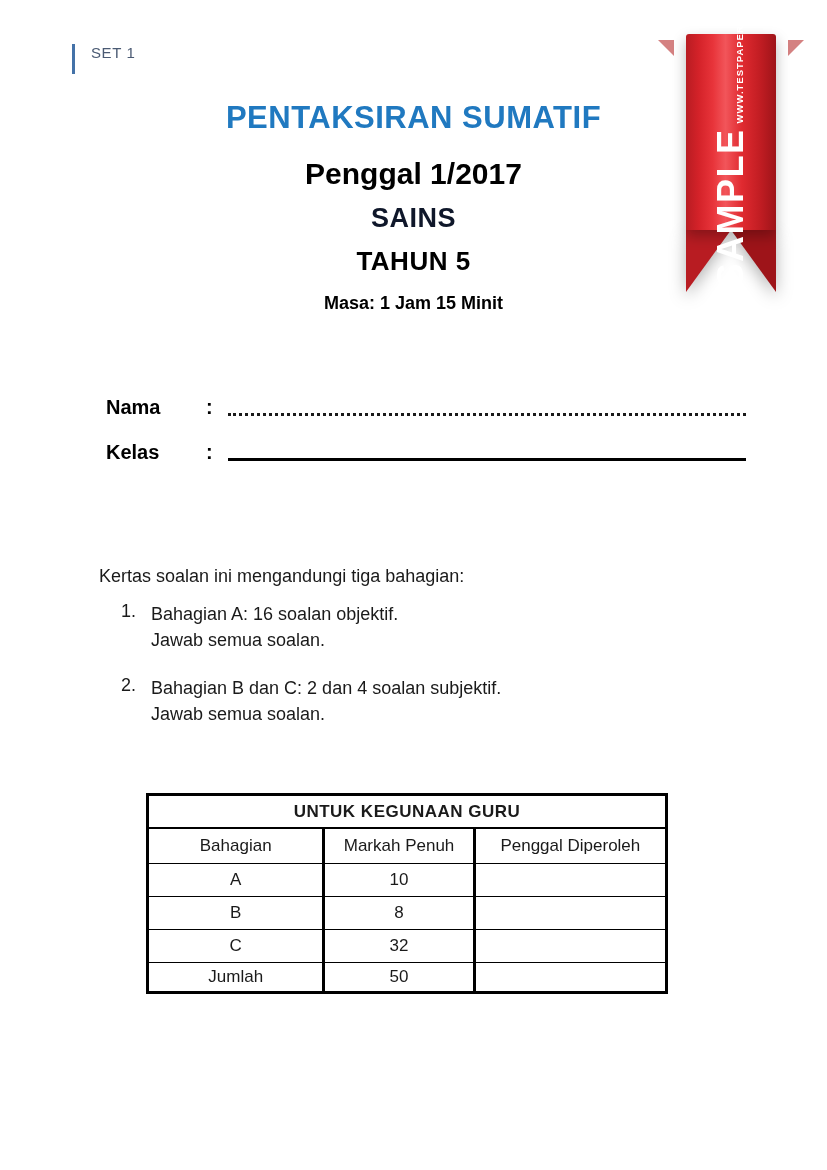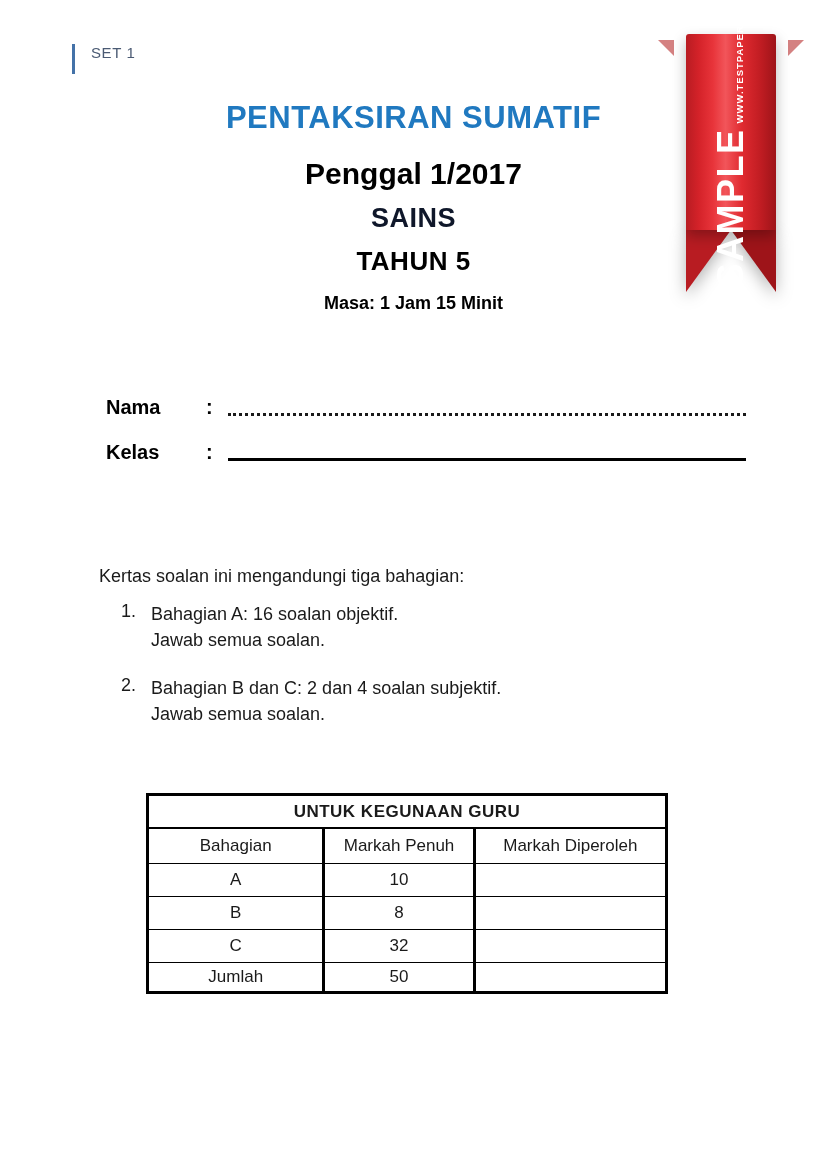--- a/index.html
+++ b/index.html
@@ -347,21 +347,21 @@
   </div>
 
   <table class="marks-table">
     <tbody>
       <tr>
         <td class="th-title" colspan="3">UNTUK KEGUNAAN GURU</td>
       </tr>
       <tr>
         <td class="col-a th-sub">Bahagian</td>
         <td class="col-b th-sub">Markah Penuh</td>
-        <td class="col-c th-sub">Markah Diperoleh</td>
+        <td class="col-c th-sub">Penggal Diperoleh</td>
       </tr>
       <tr>
         <td class="col-a td-body">A</td>
         <td class="col-b td-body">10</td>
         <td class="col-c td-body"></td>
       </tr>
       <tr>
         <td class="col-a td-body">B</td>
         <td class="col-b td-body">8</td>
         <td class="col-c td-body"></td>

